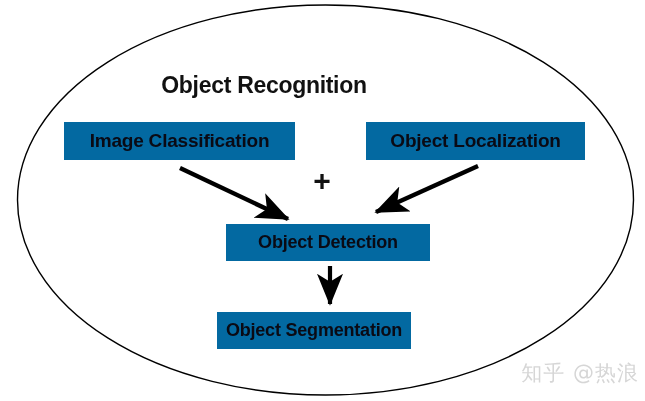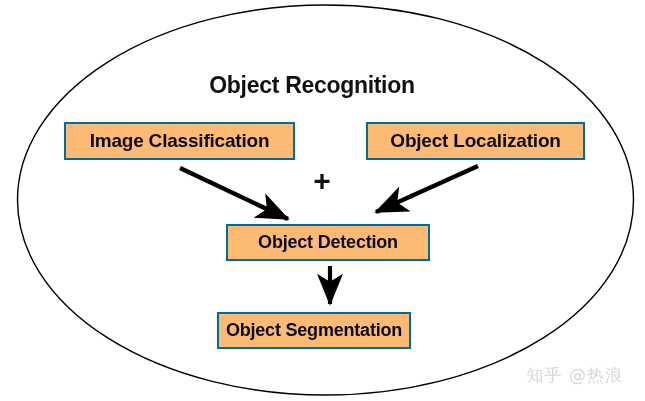--- a/index.html
+++ b/index.html
@@ -20,21 +20,21 @@
   #diagram-svg {
     position: absolute;
     left: 0;
     top: 0;
     width: 645px;
     height: 401px;
   }
   .node-box {
     position: absolute;
     box-sizing: border-box;
-    background: #fdba74;
+    background: #0369a1;
     border: 2px solid #0369a1;
     display: flex;
     align-items: center;
     justify-content: center;
     color: #0a0a14;
     font-weight: bold;
     letter-spacing: -0.2px;
     white-space: nowrap;
   }
   #box-image-classification {
@@ -56,39 +56,38 @@
   #diagram-title {
     position: absolute;
     left: 0;
     top: 72px;
     width: 528px;
     text-align: center;
     font-size: 23px;
     font-weight: bold;
     color: #111111;
     letter-spacing: -0.3px;
-    padding-left: 48px;
   }
   #plus-sign {
     position: absolute;
     left: 306px;
     top: 165px;
     width: 32px;
     height: 32px;
     text-align: center;
     line-height: 32px;
     font-size: 30px;
     font-weight: bold;
     color: #111111;
   }
   #watermark {
     position: absolute;
-    right: 22px;
+    right: 6px;
     bottom: 14px;
-    font-size: 17px;
+    font-size: 21px;
     color: #d6d6d6;
     letter-spacing: 1px;
     font-family: "DejaVu Sans", sans-serif;
     user-select: none;
   }
 </style>
 </head>
 <body>
 
 <div id="canvas">

